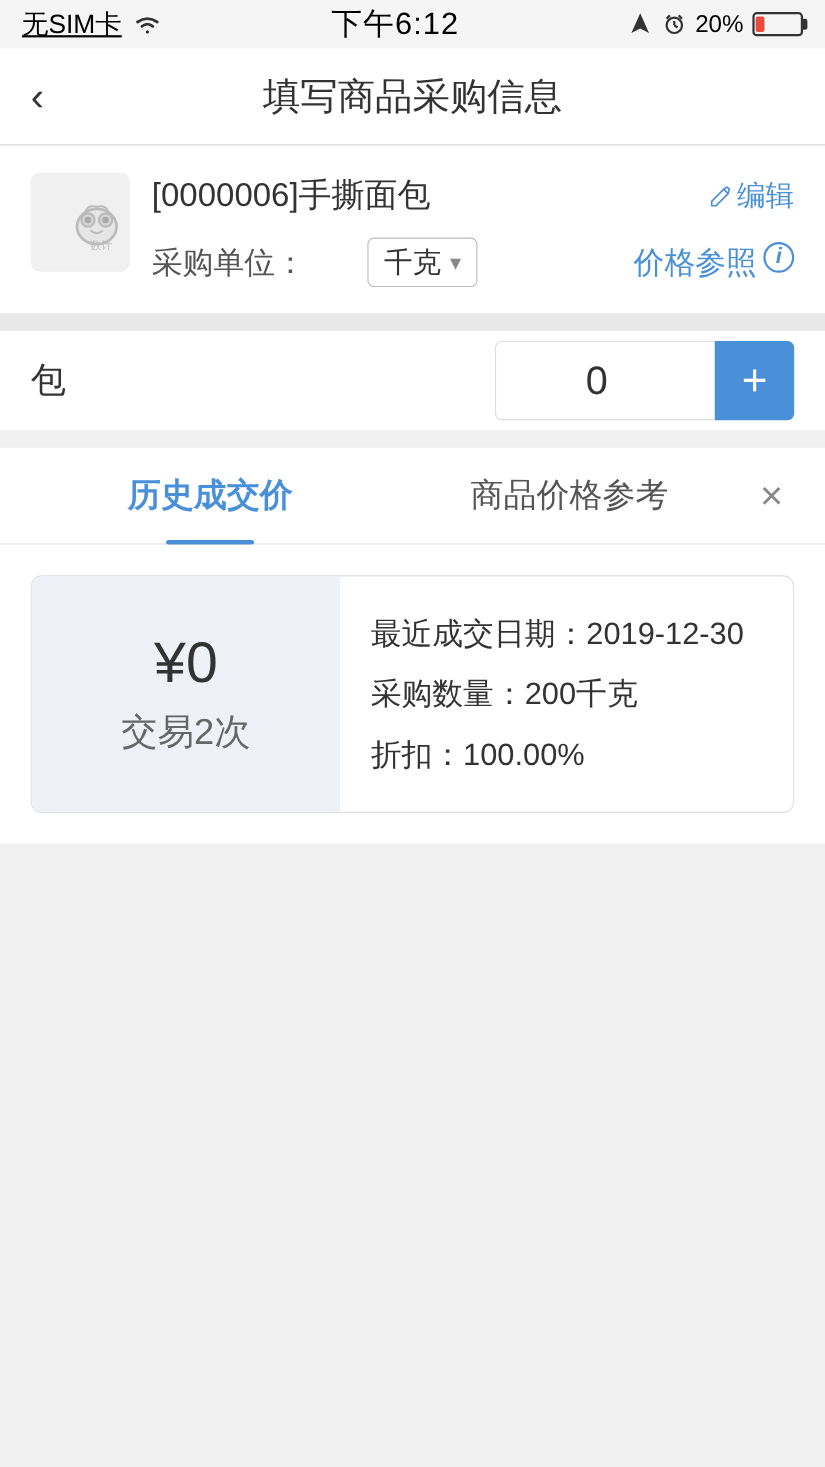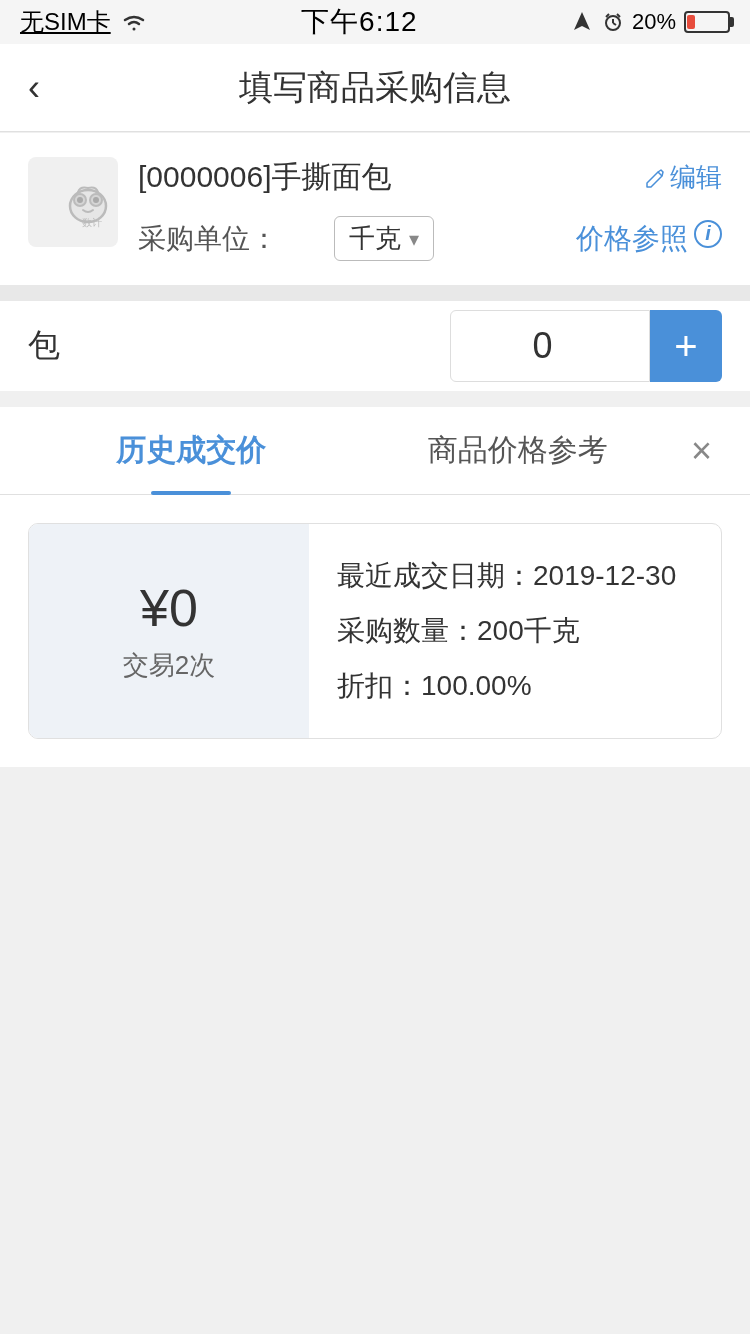--- a/index.html
+++ b/index.html
@@ -315,21 +315,21 @@
       justify-content: center;
       padding: 36px 20px;
     }
     .history-price {
       font-size: 52px;
       color: #333;
       font-weight: 500;
       margin-bottom: 10px;
     }
     .history-count {
-      font-size: 26px;
+      font-size: 33px;
       color: #666;
     }
     .history-right {
       flex: 1;
       padding: 32px 28px;
       display: flex;
       flex-direction: column;
       gap: 16px;
     }
     .history-detail-row {

